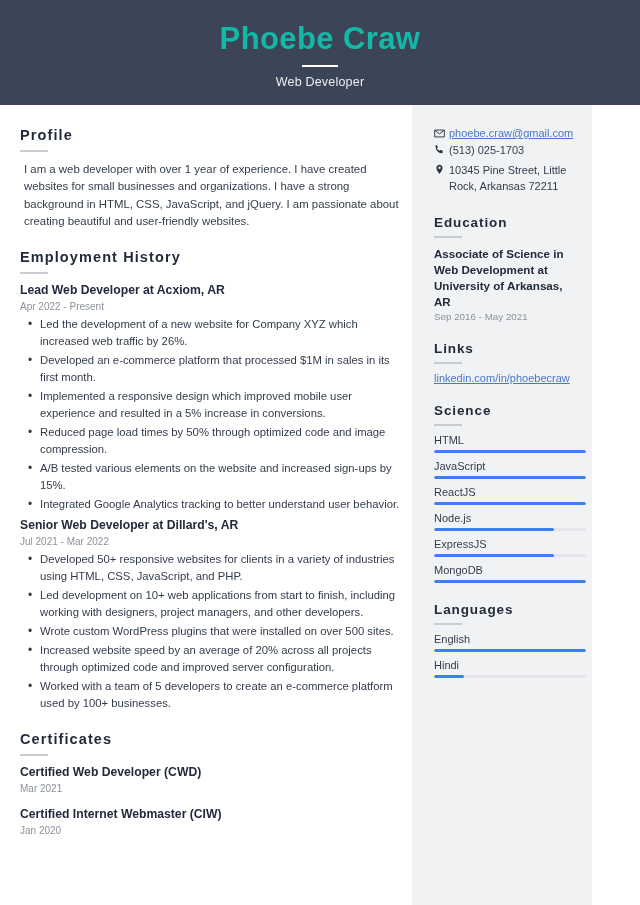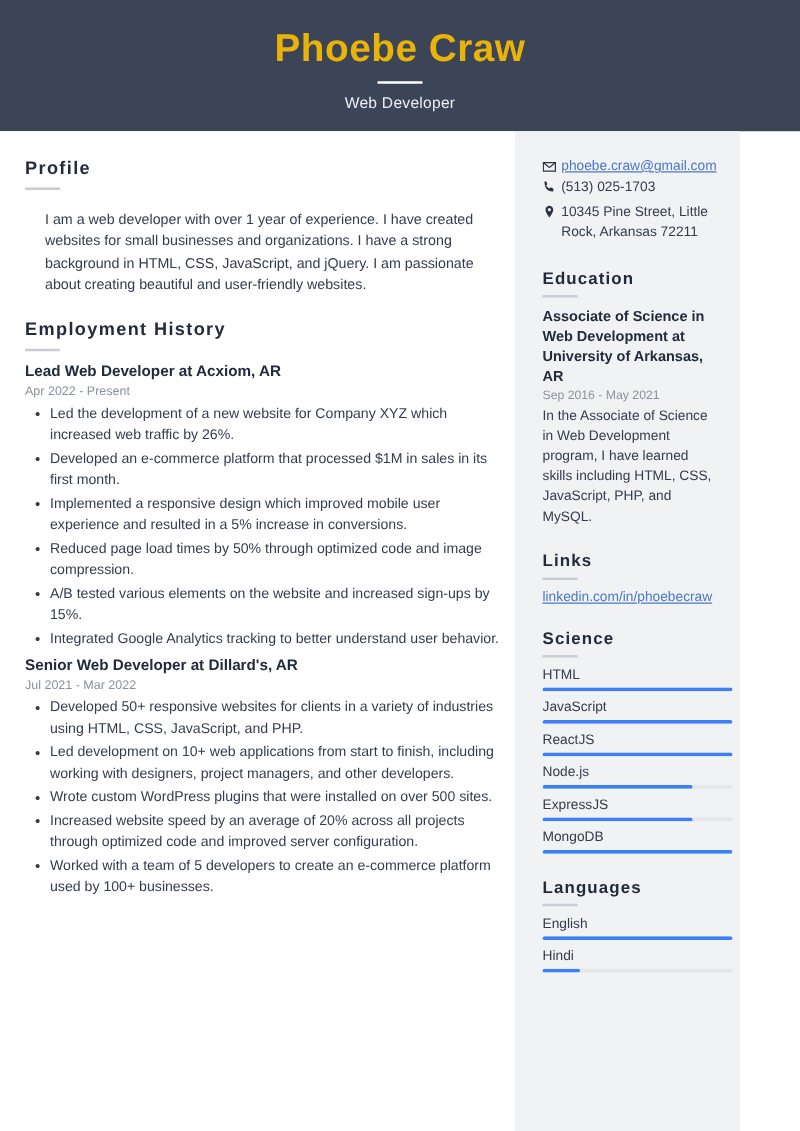--- a/index.html
+++ b/index.html
@@ -26,21 +26,21 @@
     height: 105px;
     background: #3b4557;
     display: flex;
     flex-direction: column;
     align-items: center;
     justify-content: center;
     box-sizing: border-box;
     padding-top: 6px;
   }
   .header-name {
-    color: #eab308;
+    color: #14b8a6;
     font-size: 31px;
     font-weight: bold;
     letter-spacing: 0.4px;
     line-height: 1.1;
   }
   .header-divider {
     width: 36px;
     height: 2px;
     background: #ffffff;
     margin: 9px 0 8px 0;
@@ -89,21 +89,21 @@
     margin: 7px 0 9px 0;
   }
   .sec-rule.side { margin: 6px 0 8px 0; }
   .section { margin-bottom: 19px; }
 
   
   .para {
     font-size: 11.4px;
     line-height: 1.52;
     color: #333c4d;
-    margin: 16px;
+    margin: 4px;
   }
 
   
   .item { margin-bottom: 6px; }
   .item-title {
     font-size: 12.2px;
     font-weight: bold;
     color: #222b3c;
     margin: 0 0 1px 0;
     line-height: 1.3;
@@ -248,20 +248,33 @@
           <ul class="bullets">
             <li>Developed 50+ responsive websites for clients in a variety of industries using HTML, CSS, JavaScript, and PHP.</li>
             <li>Led development on 10+ web applications from start to finish, including working with designers, project managers, and other developers.</li>
             <li>Wrote custom WordPress plugins that were installed on over 500 sites.</li>
             <li>Increased website speed by an average of 20% across all projects through optimized code and improved server configuration.</li>
             <li>Worked with a team of 5 developers to create an e-commerce platform used by 100+ businesses.</li>
           </ul>
         </div>
       </div>
 
+      <div class="section">
+        <div class="sec-title">Certificates</div>
+        <div class="sec-rule"></div>
+
+        <div class="cert-block">
+          <div class="item-title">Certified Web Developer (CWD)</div>
+          <div class="item-date">Mar 2021</div>
+        </div>
+        <div class="cert-block">
+          <div class="item-title">Certified Internet Webmaster (CIW)</div>
+          <div class="item-date">Jan 2020</div>
+        </div>
+      </div>
 
     </div>
 
     <div class="side-col">
 
       <div class="contact">
         <div class="contact-row">
           <span class="contact-ico">
             <svg width="11" height="11" viewBox="0 0 16 16" fill="currentColor">
               <path d="M1 3h14v10H1z" fill="none" stroke="currentColor" stroke-width="1.4"></path>
@@ -286,21 +299,20 @@
           </span>
           <span class="contact-text">10345 Pine Street, Little Rock, Arkansas 72211</span>
         </div>
       </div>
 
       <div class="section">
         <div class="sec-title side">Education</div>
         <div class="sec-rule side"></div>
         <div class="edu-title">Associate of Science in Web Development at University of Arkansas, AR</div>
         <div class="edu-date">Sep 2016 - May 2021</div>
-        <p class="edu-desc">In the Associate of Science in Web Development program, I have learned skills including HTML, CSS, JavaScript, PHP, and MySQL.</p>
       </div>
 
       <div class="section">
         <div class="sec-title side">Links</div>
         <div class="sec-rule side"></div>
         <div class="link-row">
           <a class="link" href="#">linkedin.com/in/phoebecraw</a>
         </div>
       </div>
 

